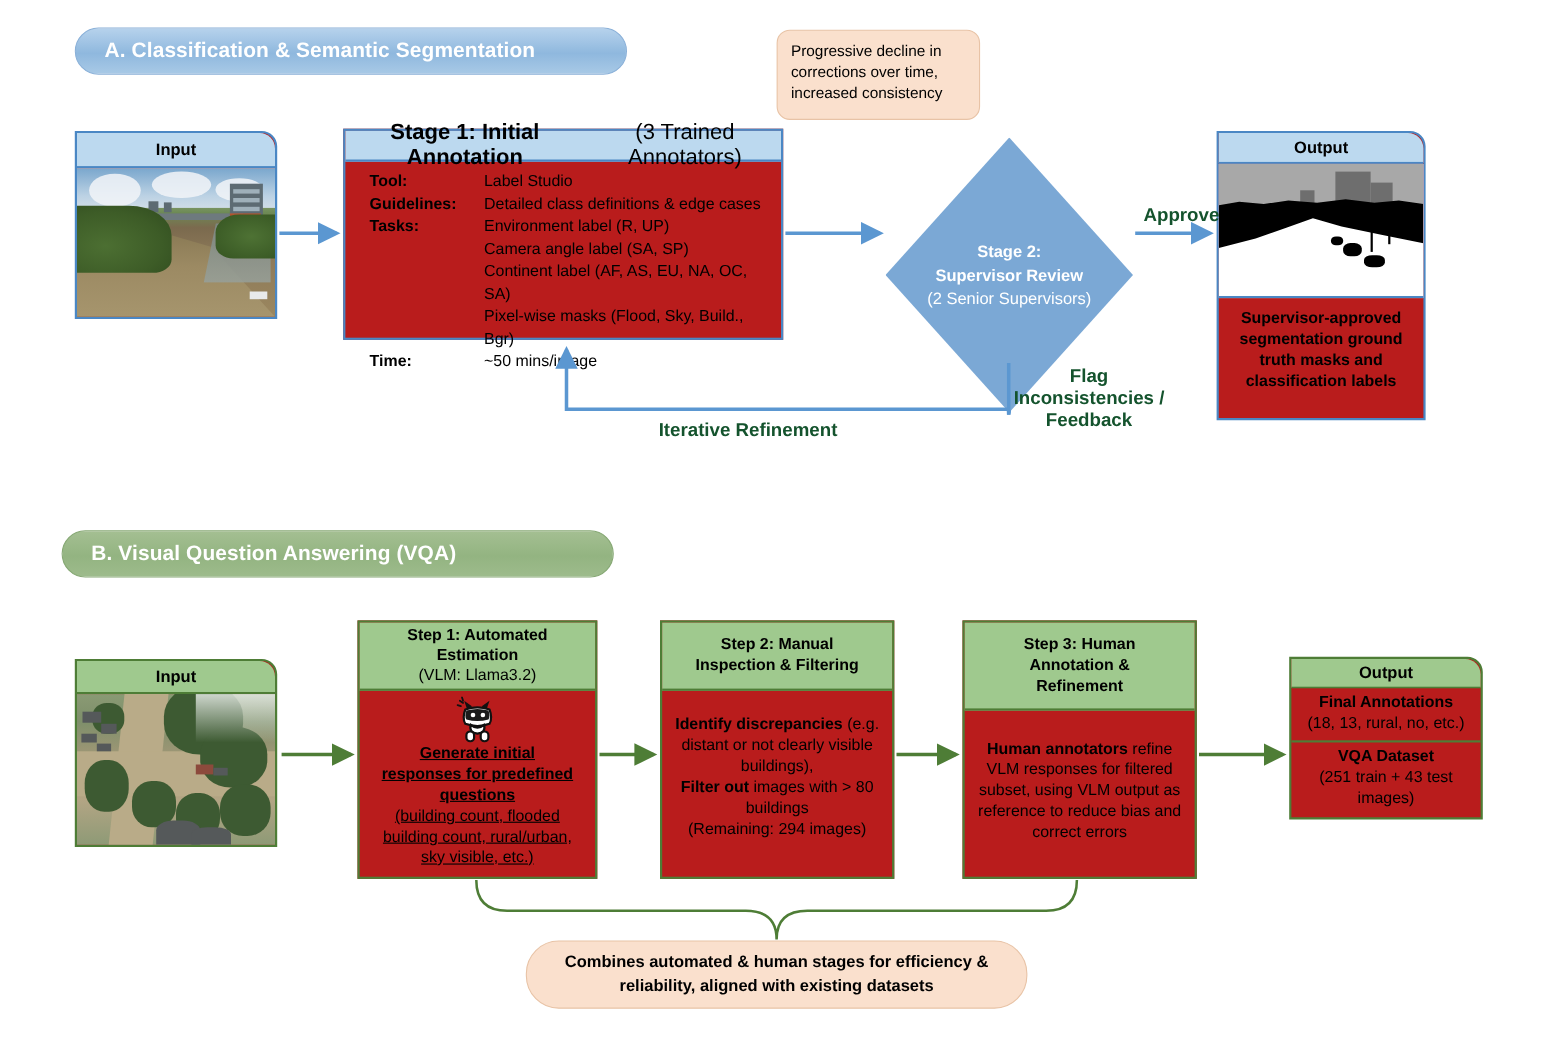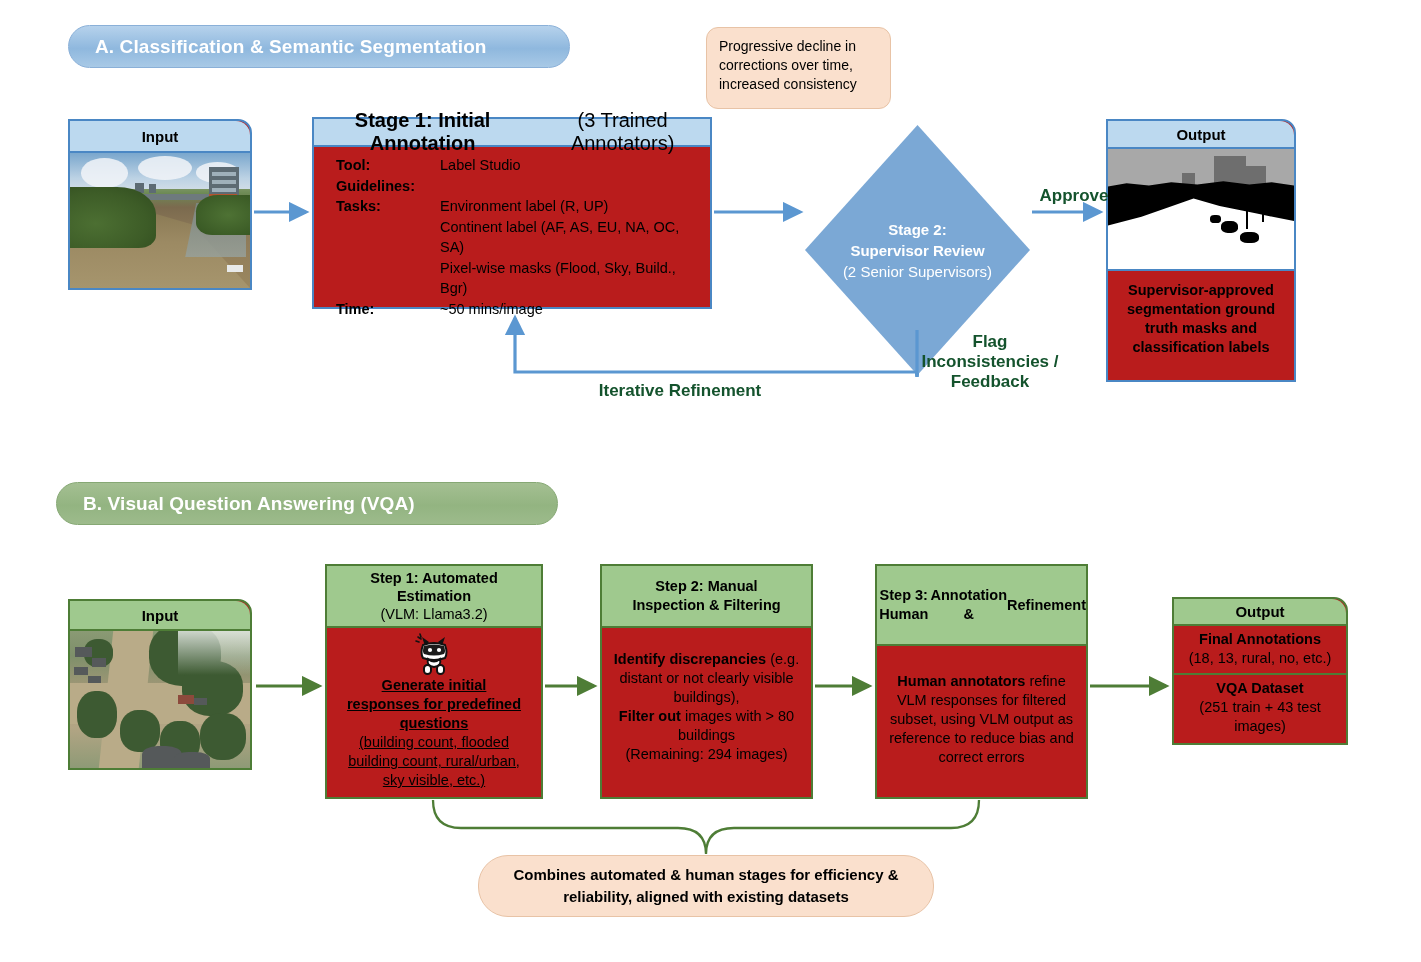--- a/index.html
+++ b/index.html
@@ -155,24 +155,29 @@
     <span>Stage 1: Initial Annotation</span>
     <span style="font-weight:normal;">(3 Trained Annotators)</span>
   </div>
   <div class="card-body" style="padding:8px 10px 0 22px;">
     <div class="kv">
       <div class="k">Tool:</div>
       <div class="v">Label Studio</div>
     </div>
     <div class="kv">
       <div class="k">Guidelines:</div>
+      <div class="v">Detailed class definitions &amp; edge cases</div>
     </div>
     <div class="kv">
       <div class="k">Tasks:</div>
       <div class="v">Environment label (R, UP)</div>
+    </div>
+    <div class="kv">
+      <div class="k"></div>
+      <div class="v">Camera angle label (SA, SP)</div>
     </div>
     <div class="kv">
       <div class="k"></div>
       <div class="v">Continent label (AF, AS, EU, NA, OC, SA)</div>
     </div>
     <div class="kv">
       <div class="k"></div>
       <div class="v">Pixel-wise masks (Flood, Sky, Build., Bgr)</div>
     </div>
     <div class="kv">
@@ -295,21 +300,21 @@
     </div>
     <div>
       <span style="font-weight:bold;">Filter out</span>
       <span>images with &gt; 80 buildings</span>
     </div>
     <div>(Remaining: 294 images)</div>
   </div>
 </div>
 
 <div class="card card-green" style="left:875px;top:564px;width:213px;height:235px;">
-  <div class="card-head head-green" style="height:80px;font-size:14.5px;line-height:19px;">
+  <div class="card-head head-green" style="height:80px;font-size:14.5px;line-height:19px;flex-direction:column;">
     <span>Step 3: Human</span>
     <span>Annotation &amp;</span>
     <span>Refinement</span>
   </div>
   <div class="card-body bodytext" style="padding:26px 8px 0 8px;">
     <span style="font-weight:bold;">Human annotators</span>
     <span>refine VLM responses for filtered subset, using VLM output as reference to reduce bias and correct errors</span>
   </div>
 </div>
 

